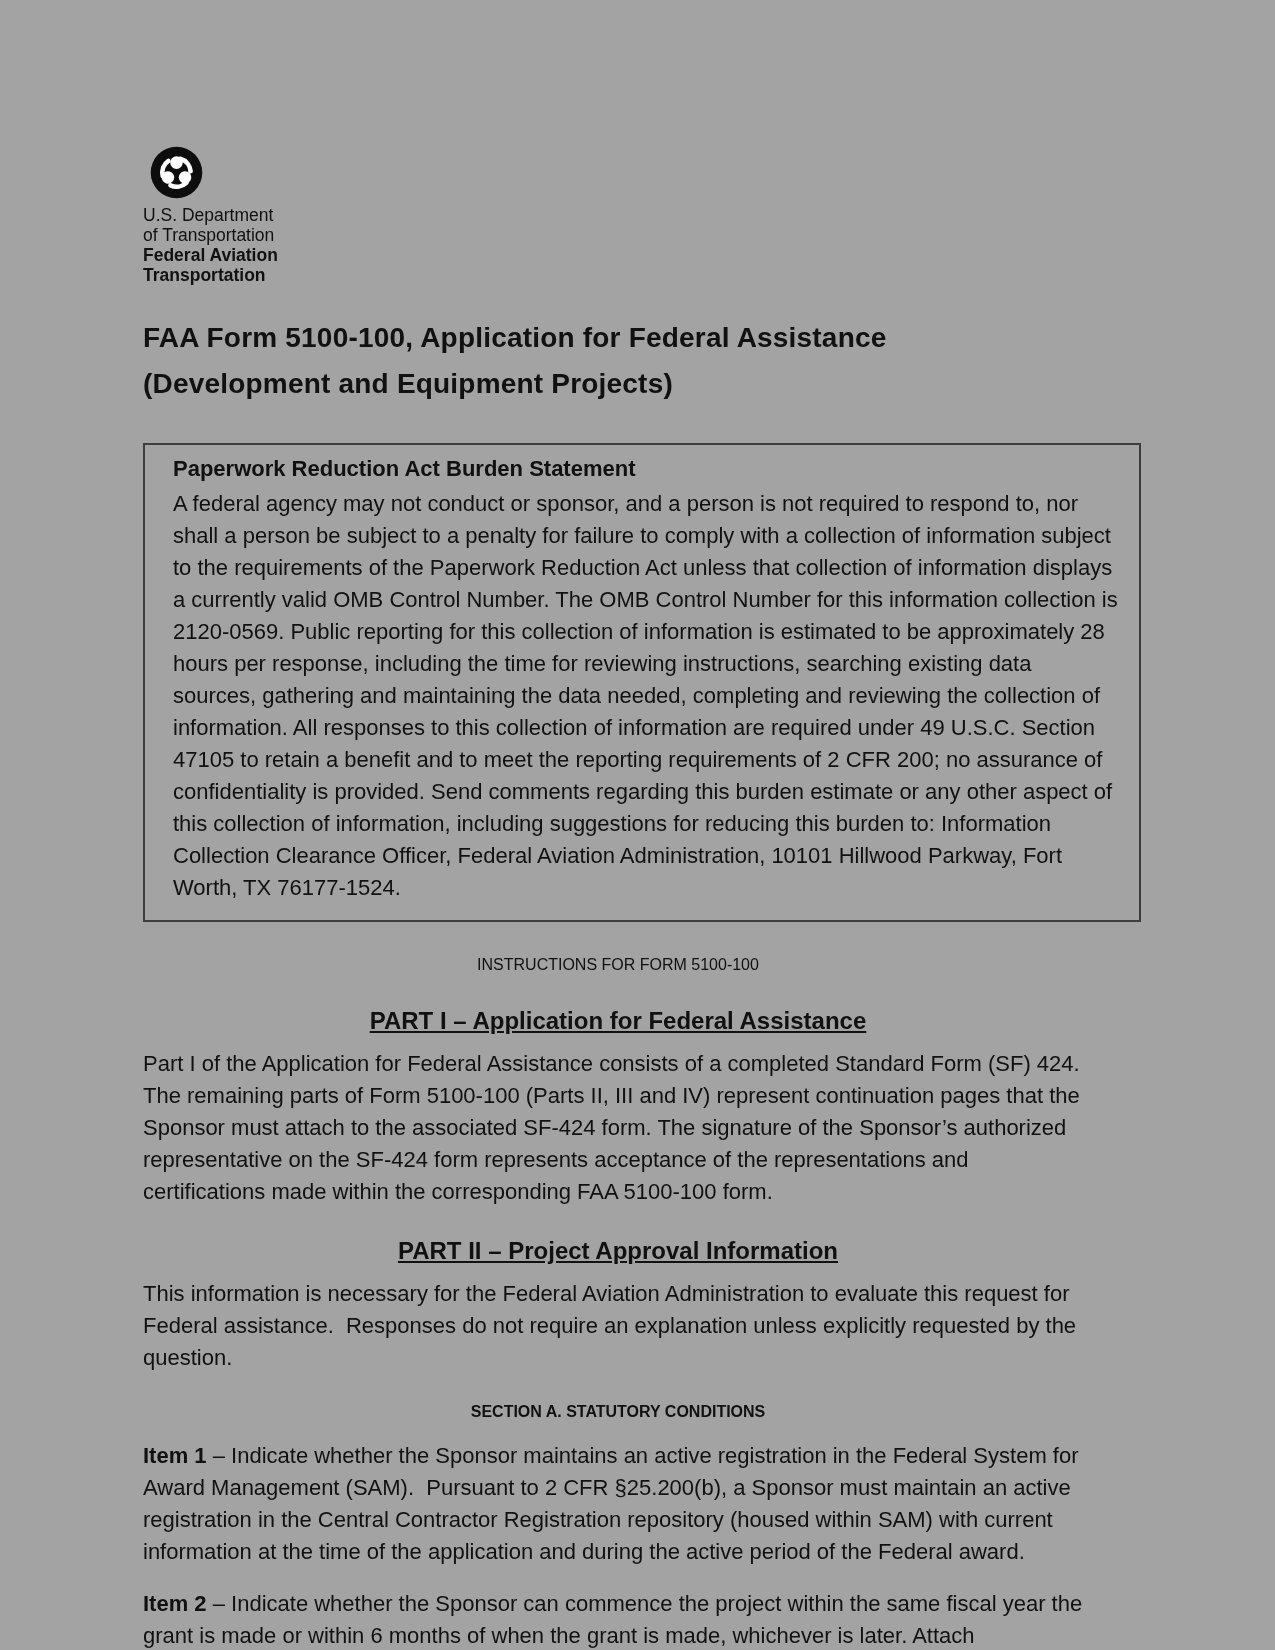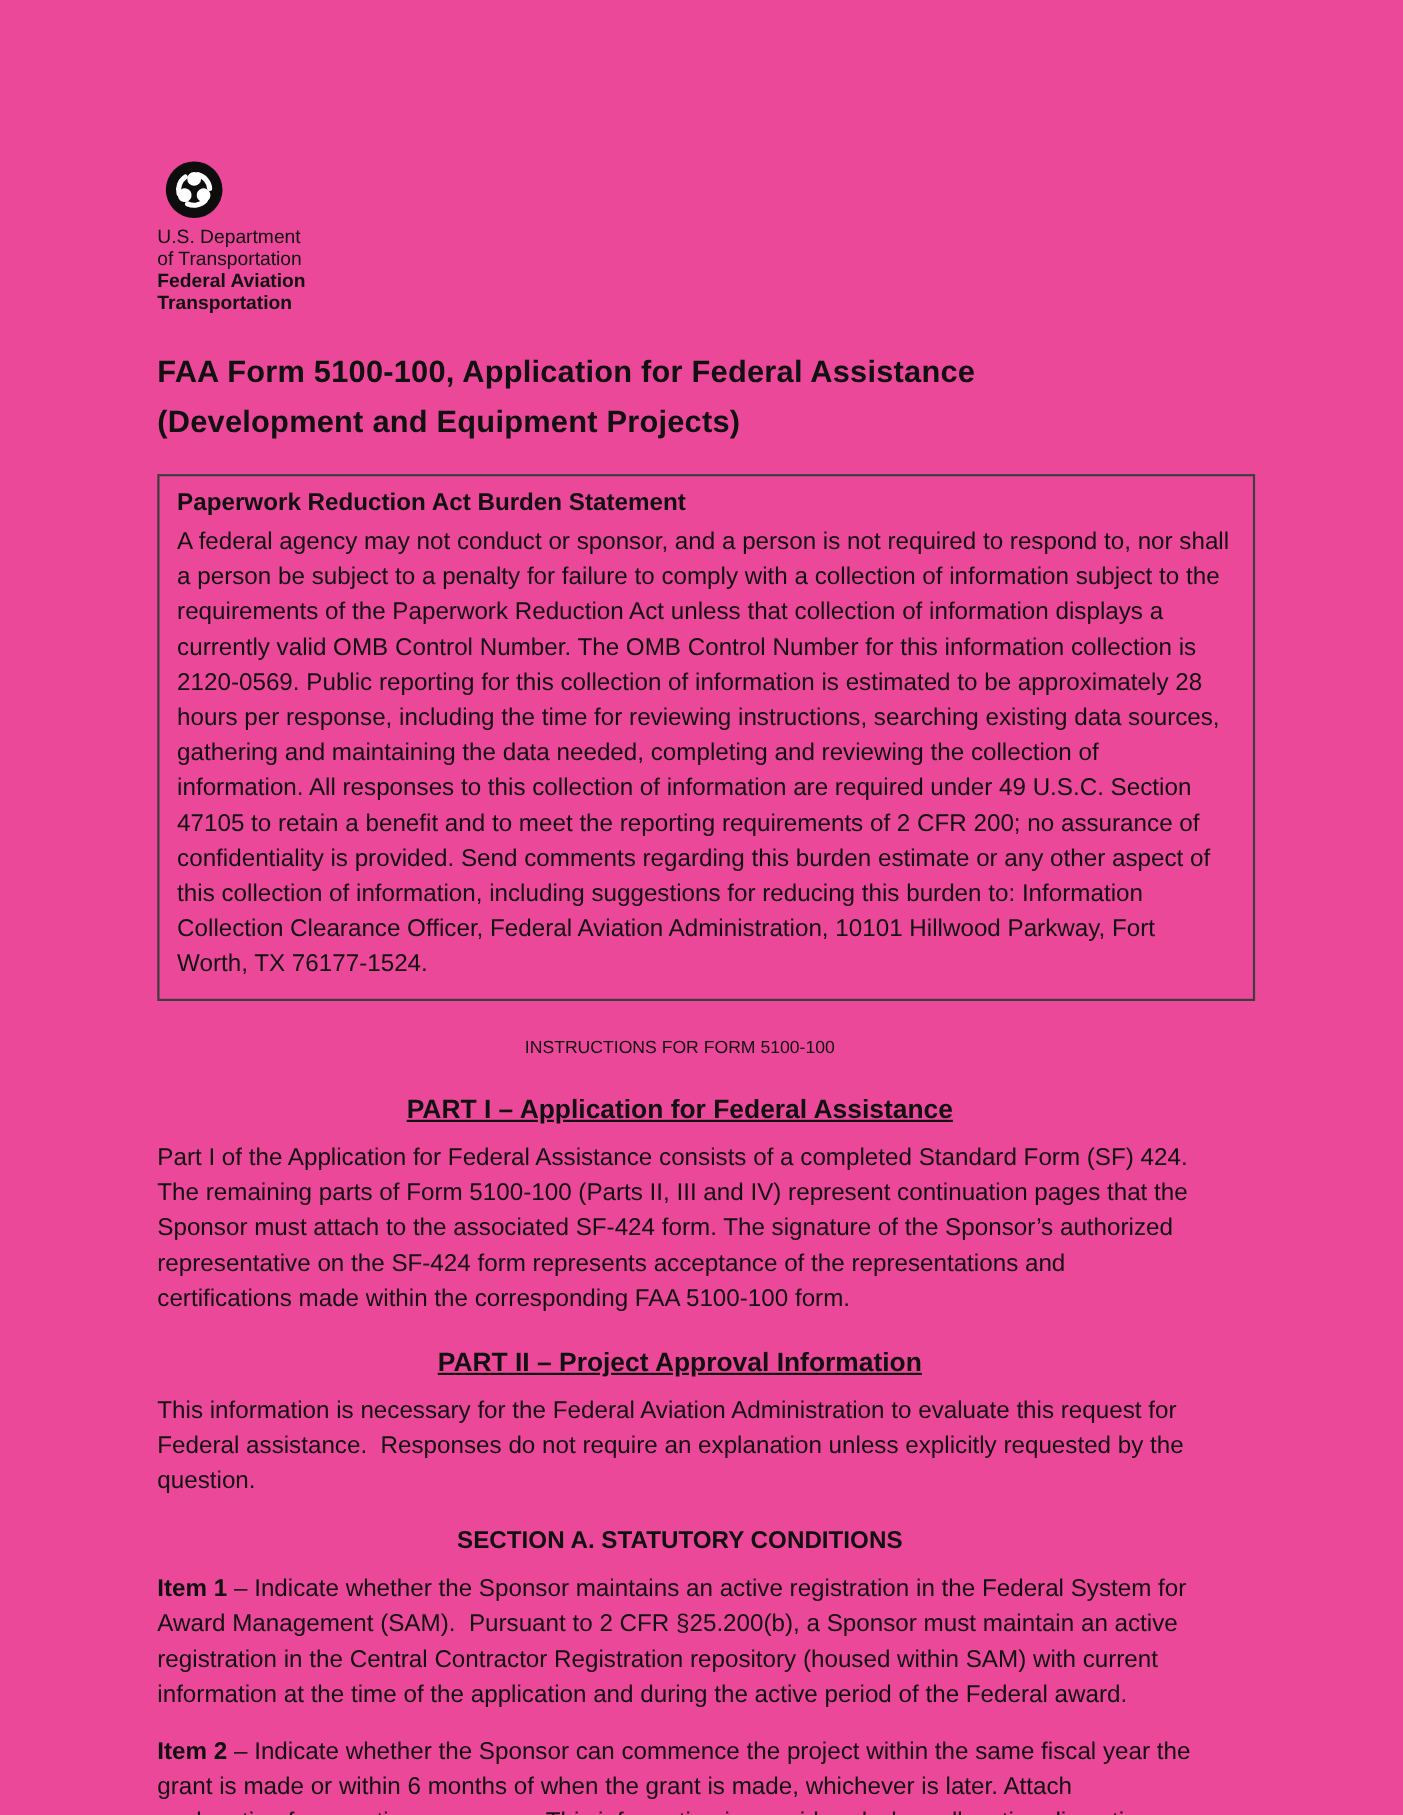--- a/index.html
+++ b/index.html
@@ -1,50 +1,50 @@
 <!DOCTYPE html>
 <html><head>
 <meta charset="utf-8">
 <style>
   html,body { margin:0; padding:0; background:#888; }
   .page {
     position:relative;
     width:1275px; height:1650px;
     margin:0 auto;
-    background:#ec4899;
+    background:#a3a3a3;
     color:#111;
     font-family:"Liberation Sans", sans-serif;
     box-sizing:border-box;
     padding:145px 132px 0 143px;
     overflow:hidden;
   }
   .logo-block { line-height:20px; font-size:17.5px; }
   .dot-logo { display:block; width:55px; height:55px; margin:0 0 5px 6px; }
   .dept div { font-weight:400; }
   .agency div { font-weight:700; }
   .doc-title {
     margin:30px 0 0 0;
     font-size:28px; font-weight:700; line-height:46px;
     letter-spacing:0.2px;
   }
   .burden-box {
     box-sizing:border-box;
     width:998px;
-    margin-top:24px;
+    margin-top:36px;
     border:2px solid #3d3d3d;
-    padding:9px 20px 16px 16px;
+    padding:9px 20px 16px 28px;
   }
   .burden-heading { margin:0; font-size:22px; line-height:30px; font-weight:700; }
   .body-text { font-size:22px; line-height:32px; margin:0; }
   .burden-body { margin-top:4px; }
   .center { text-align:center; }
   .instructions-heading { width:950px; margin:30px 0 0 0; font-size:16px; line-height:26px; font-weight:400; }
   .part-heading { width:950px; margin:28px 0 0 0; font-size:24px; line-height:30px; font-weight:700;text-decoration:underline; }
   .flow-para { width:950px; margin-top:12px; }
-  .section-heading { width:950px; margin:26px 0 0 0; font-size:22px; line-height:24px; font-weight:700; }
+  .section-heading { width:950px; margin:26px 0 0 0; font-size:16px; line-height:24px; font-weight:700; }
   .item-para { margin-top:16px; }
   .item-para + .item-para { margin-top:20px; }
   strong { font-weight:700; }
 </style>
 </head>
 <body>
 
 <div class="page">
 
   <div class="logo-block">

